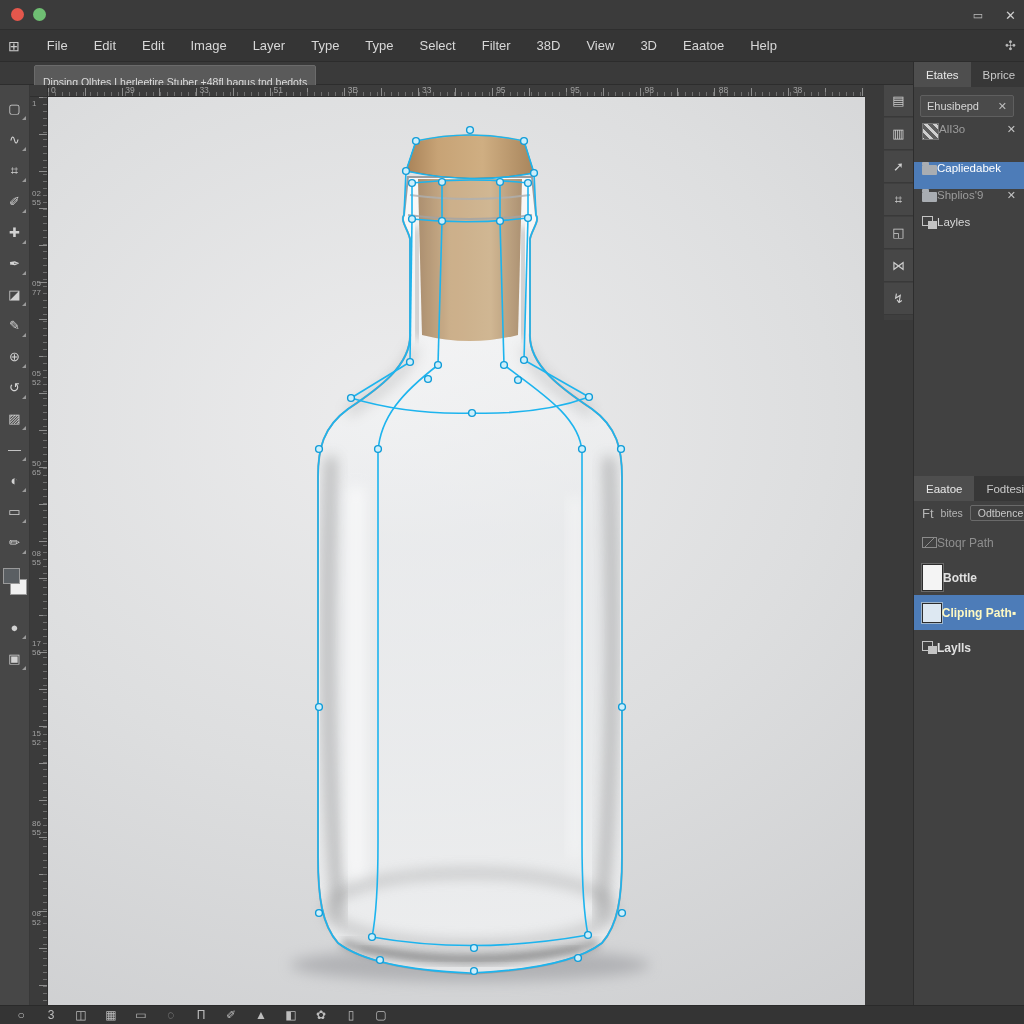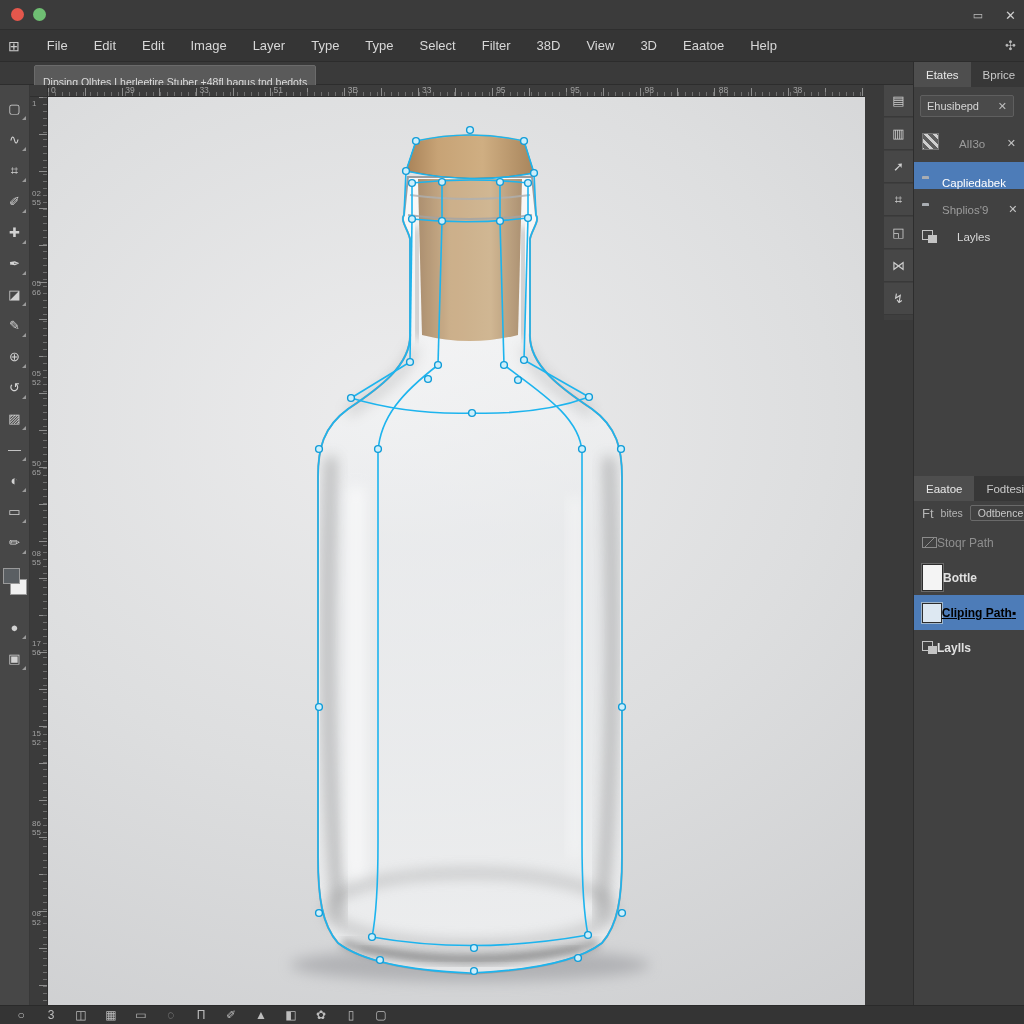--- a/index.html
+++ b/index.html
@@ -55,30 +55,30 @@
   .dock{position:absolute;left:884px;top:85px;width:29px;height:235px;background:#3f3f3f;display:flex;flex-direction:column;gap:1px;}
   .dock .dbtn{height:32px;background:#474747;display:flex;align-items:center;justify-content:center;color:#cfcfcf;font-size:13px;border-bottom:1px solid #393939;}
 
   
   .panelcol{position:absolute;left:913px;top:62px;right:0;bottom:19px;background:#414141;border-left:1px solid #2d2d2d;overflow:hidden;}
   .ptabs{display:flex;height:25px;background:#f0abfc;}
   .ptab{padding:0 12px;display:flex;align-items:center;color:#c9c9c9;font-size:11.5px;background:#373737;white-space:nowrap;}
   .ptab.active{background:#4e4e4e;color:#e8e8e8;}
   .pfield{margin:8px 10px 6px 6px;height:22px;border:1px solid #5f5f5f;border-radius:2px;background:#4a4a4a;display:flex;align-items:center;justify-content:space-between;padding:0 6px;color:#d6d6d6;font-size:11px;}
   .pfield .x{color:#bdbdbd;font-size:11px;}
-  .prow{height:27px;display:flex;align-items:flex-end;gap:20px;padding:0 8px;color:#d8d8d8;font-size:11.5px;white-space:nowrap;}
+  .prow{height:27px;display:flex;align-items:flex-start;gap:0;padding:0 8px;color:#d8d8d8;font-size:11.5px;white-space:nowrap;}
   .prow.muted{color:#9c9c9c;}
   .prow.selected{background:#4d7cb8;color:#ffffff;margin-top:12px;}
   .prow .x{margin-left:auto;color:#c3c3c3;font-size:11px;}
   .filterrow{display:flex;align-items:center;gap:7px;padding:4px 8px;color:#b5b5b5;font-size:10.5px;}
   .filterrow .fbox{border:1px solid #6a6a6a;border-radius:2px;padding:1px 7px;color:#c7c7c7;}
   .section2{position:absolute;left:0;right:0;top:414px;}
   .layerrow{height:35px;display:flex;align-items:center;padding:0 8px;color:#e0e0e0;font-size:12px;font-weight:bold;white-space:nowrap;}
   .layerrow.muted{color:#8f8f8f;font-weight:normal;}
-  .layerrow.selected{background:#4d7cb8;color:#000000;text-decoration:underline;}
+  .layerrow.selected{background:#4d7cb8;color:#fef9c3;}
 
   
   .grid-thumb{width:17px;height:17px;border:1px solid #777;
     background-image:linear-gradient(45deg,#cfcfcf 25%,#5f5f5f 25% 50%,#cfcfcf 50% 75%,#5f5f5f 75%);background-size:9px 9px;}
   .folder{position:relative;width:15px;height:10px;background:#a9adb2;border-radius:1px;margin-top:3px;}
   .folder::before{content:"";position:absolute;left:0;top:-3px;width:7px;height:3px;background:#a9adb2;border-radius:1px 1px 0 0;}
   .layersic{position:relative;width:15px;height:13px;}
   .layersic::before{content:"";position:absolute;left:0;top:0;width:9px;height:8px;border:1px solid #c4c4c4;}
   .layersic::after{content:"";position:absolute;right:0;bottom:0;width:9px;height:8px;background:#c4c4c4;}
   .stoppath{width:15px;height:11px;border:1px solid #8b8b8b;background:linear-gradient(135deg,transparent 46%,#8b8b8b 46% 54%,transparent 54%);}
@@ -211,21 +211,21 @@
   <span class="vr">
         <i>1</i>
         <i></i>
       </span>
       <span class="vr">
         <i>02</i>
         <i>55</i>
       </span>
       <span class="vr">
         <i>05</i>
-        <i>66</i>
+        <i>77</i>
       </span>
       <span class="vr">
         <i>05</i>
         <i>52</i>
       </span>
       <span class="vr">
         <i>50</i>
         <i>65</i>
       </span>
       <span class="vr">

